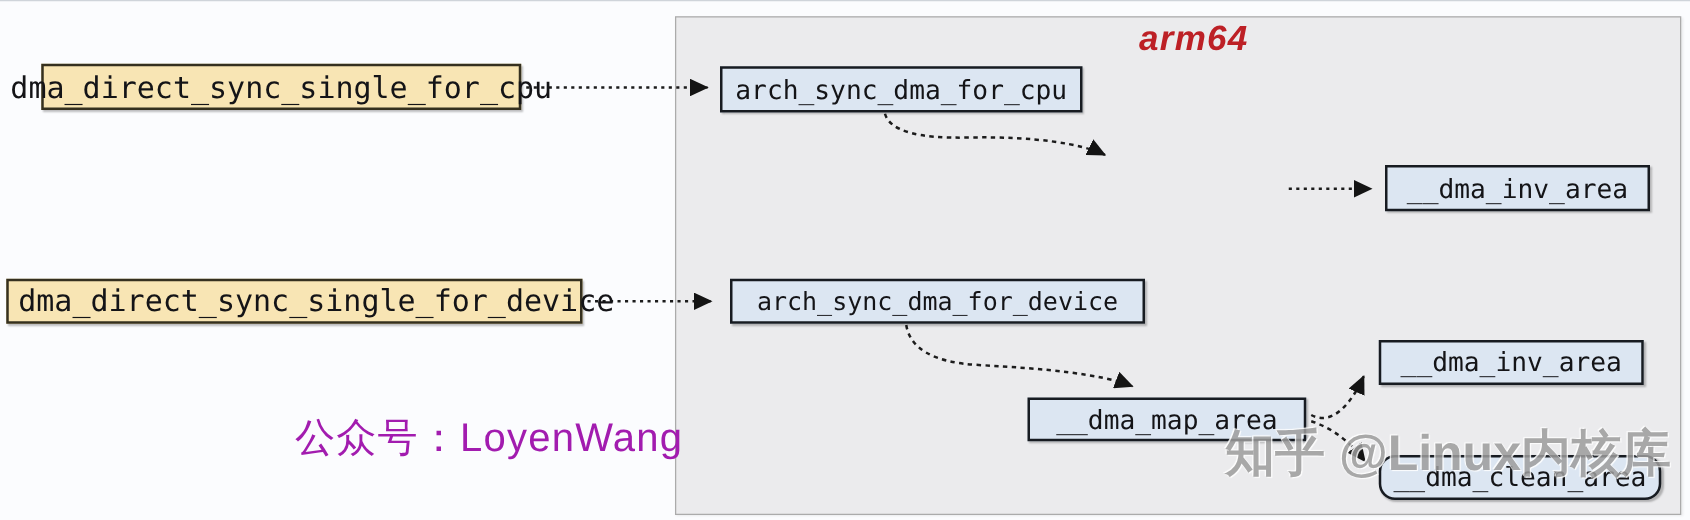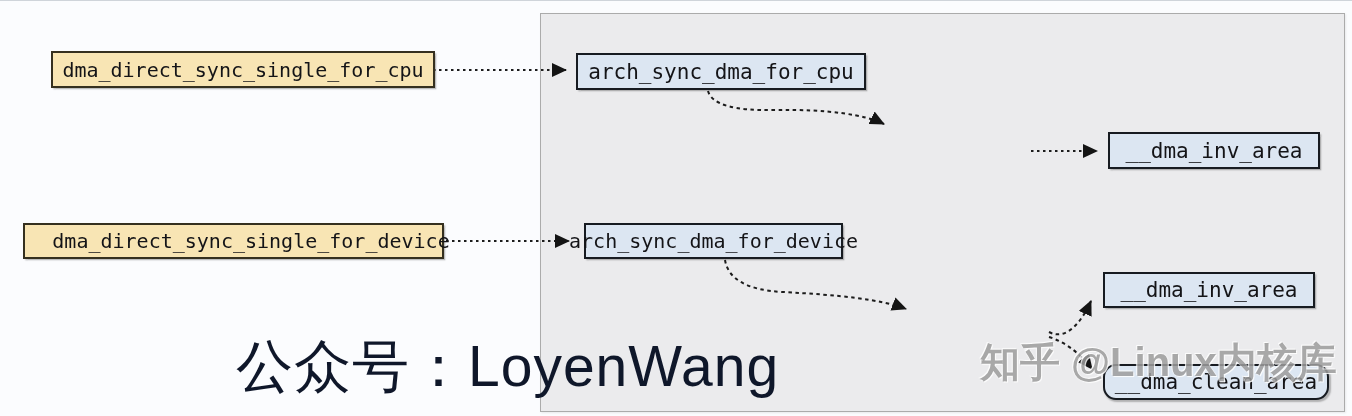--- a/index.html
+++ b/index.html
@@ -53,34 +53,33 @@
     justify-content: center;
     white-space: nowrap;
     font-size: 21px;
     color: var(--text-dark);
     z-index: 10;
   }
   .node.yellow {
     background: var(--yellow-node-bg);
     border: 2px solid var(--yellow-node-border);
     box-shadow: 1.5px 1.5px 1.5px rgba(0,0,0,0.25);
-    font-size: 20px;
-    margin-left: 18px;
+    font-size: 24px;
   }
   .node.blue {
     background: var(--blue-node-bg);
     border: 2px solid var(--blue-node-border);
     box-shadow: 1.5px 1.5px 1.5px rgba(0,0,0,0.25);
   }
   .n-ext-cpu    { left: 33px;   top: 50px;  width: 384px; height: 37px; }
-  .n-ext-dev    { left: 5px;    top: 222px; width: 421px; height: 36px; padding-left: 35px; }
+  .n-ext-dev    { left: 5px;    top: 222px; width: 461px; height: 36px; padding-left: 35px; }
   .n-arch-cpu   { left: 576px;  top: 52px;  width: 290px; height: 37px; }
   .n-unmap      { left: 778px;  top: 132px; width: 249px; height: 35px; }
   .n-inv-top    { left: 1108px; top: 131px; width: 212px; height: 37px; }
-  .n-arch-dev   { left: 584px;  top: 222px; width: 259px; height: 36px; font-size: 20px; }
+  .n-arch-dev   { left: 584px;  top: 222px; width: 332px; height: 36px; font-size: 20px; }
   .n-map        { left: 822px;  top: 317px; width: 223px; height: 35px; }
   .n-inv-bot    { left: 1103px; top: 271px; width: 212px; height: 36px; }
   .n-clean      { left: 1103px; top: 363px; width: 226px; height: 36px; border-radius: 13px; }
   .edges {
     position: absolute;
     left: 0; top: 0;
     width: 1352px; height: 416px;
     z-index: 8;
     pointer-events: none;
   }
@@ -88,22 +87,22 @@
     fill: none;
     stroke: #1c1c1c;
     stroke-width: 2;
   }
   .edge.dots  { stroke-dasharray: 2.5 3.5; }
   .edge.curve { stroke-dasharray: 3.5 3.5; }
   .watermark-left {
     position: absolute;
     left: 236px; top: 328px;
     font-family: "Liberation Sans", "DejaVu Sans", sans-serif;
-    font-size: 57px;
-    color: #0f172a;
+    font-size: 32px;
+    color: #a21caf;
     letter-spacing: 1px;
     z-index: 30;
     white-space: nowrap;
   }
   .watermark-right {
     position: absolute;
     left: 980px; top: 334px;
     font-family: "Liberation Sans", "DejaVu Sans", sans-serif;
     font-size: 40px;
     font-weight: 600;
@@ -114,20 +113,21 @@
     white-space: nowrap;
   }
 </style>
 </head>
 <body>
 
 <div class="canvas">
 
   <div class="panel"></div>
 
+  <div class="panel-title">arm64</div>
 
   <svg class="edges" viewBox="0 0 1352 416" xmlns="http://www.w3.org/2000/svg">
     <defs>
       <marker id="arrow" markerUnits="userSpaceOnUse" markerWidth="16" markerHeight="14" refX="14" refY="7" orient="auto">
         <path d="M0,0 L15,7 L0,14 Z" fill="#141414"></path>
       </marker>
     </defs>
     <path class="edge dots" d="M 421 69 L 566 69" marker-end="url(#arrow)"></path>
     <path class="edge dots" d="M 422 240 L 569 240" marker-end="url(#arrow)"></path>
     <path class="edge curve" d="M 708 90 C 712 104 735 110 775 109 C 828 108 866 114 884 123" marker-end="url(#arrow)"></path>
@@ -141,20 +141,21 @@
 
   <div class="node yellow n-ext-dev">dma_direct_sync_single_for_device</div>
 
   <div class="node blue n-arch-cpu">arch_sync_dma_for_cpu</div>
 
 
   <div class="node blue n-inv-top">__dma_inv_area</div>
 
   <div class="node blue n-arch-dev">arch_sync_dma_for_device</div>
 
+  <div class="node blue n-map">__dma_map_area</div>
 
   <div class="node blue n-inv-bot">__dma_inv_area</div>
 
   <div class="node blue n-clean">__dma_clean_area</div>
 
   <div class="watermark-left">公众号：LoyenWang</div>
 
   <div class="watermark-right">知乎 @Linux内核库</div>
 
 </div>

